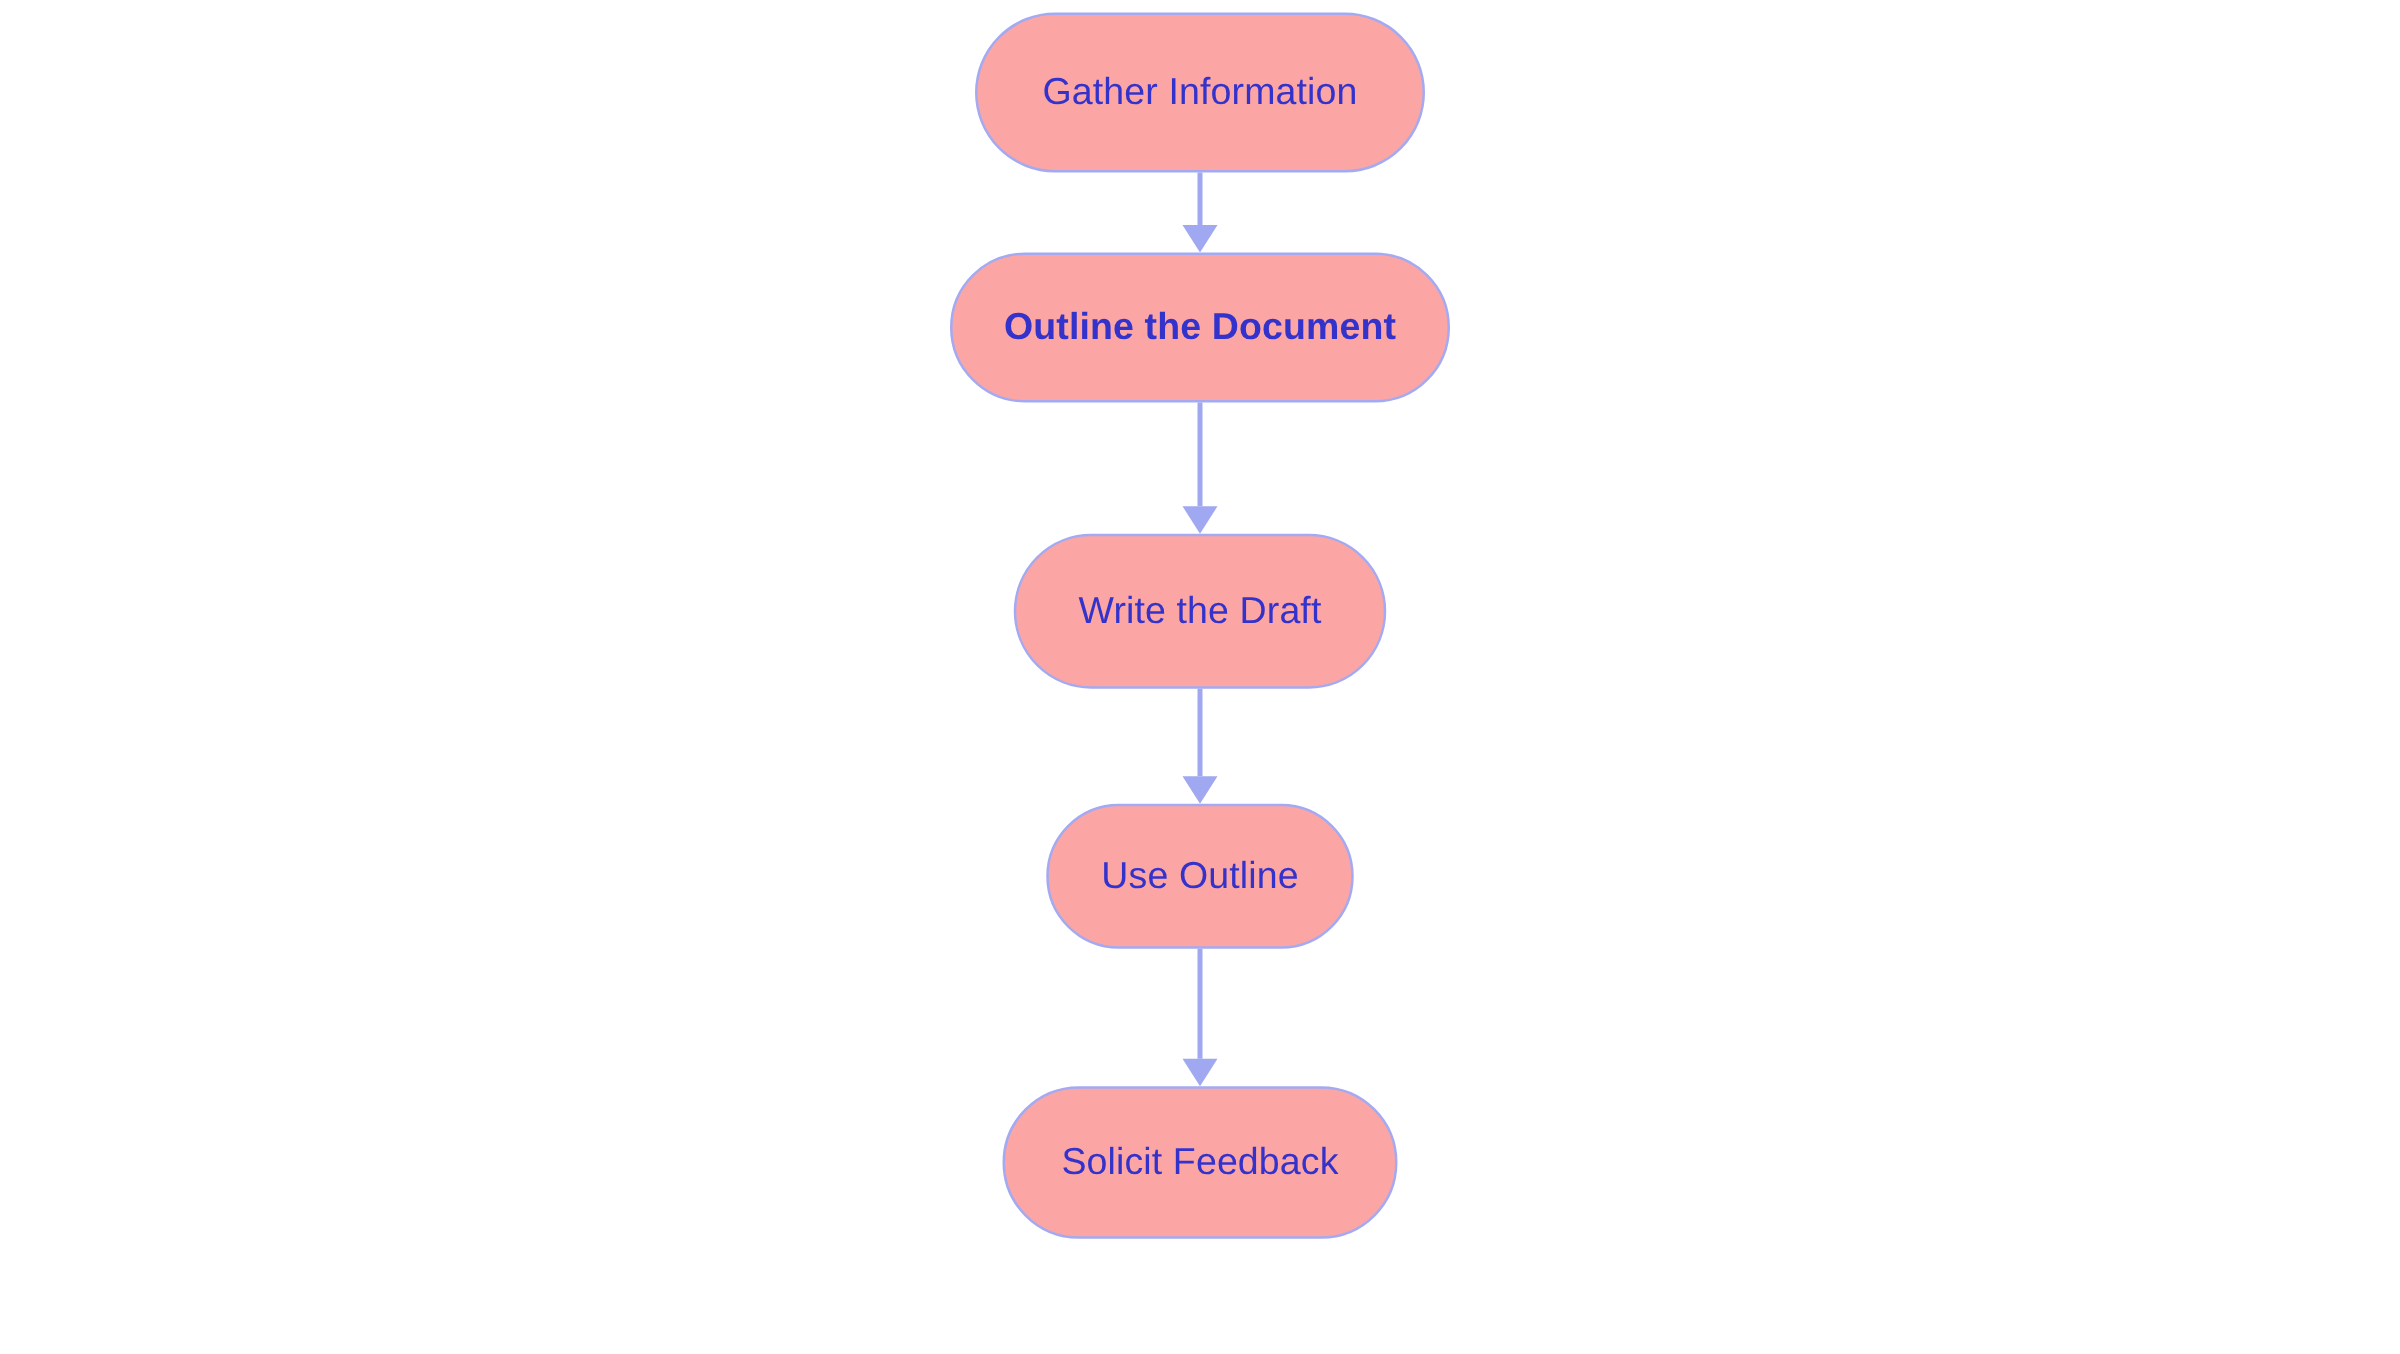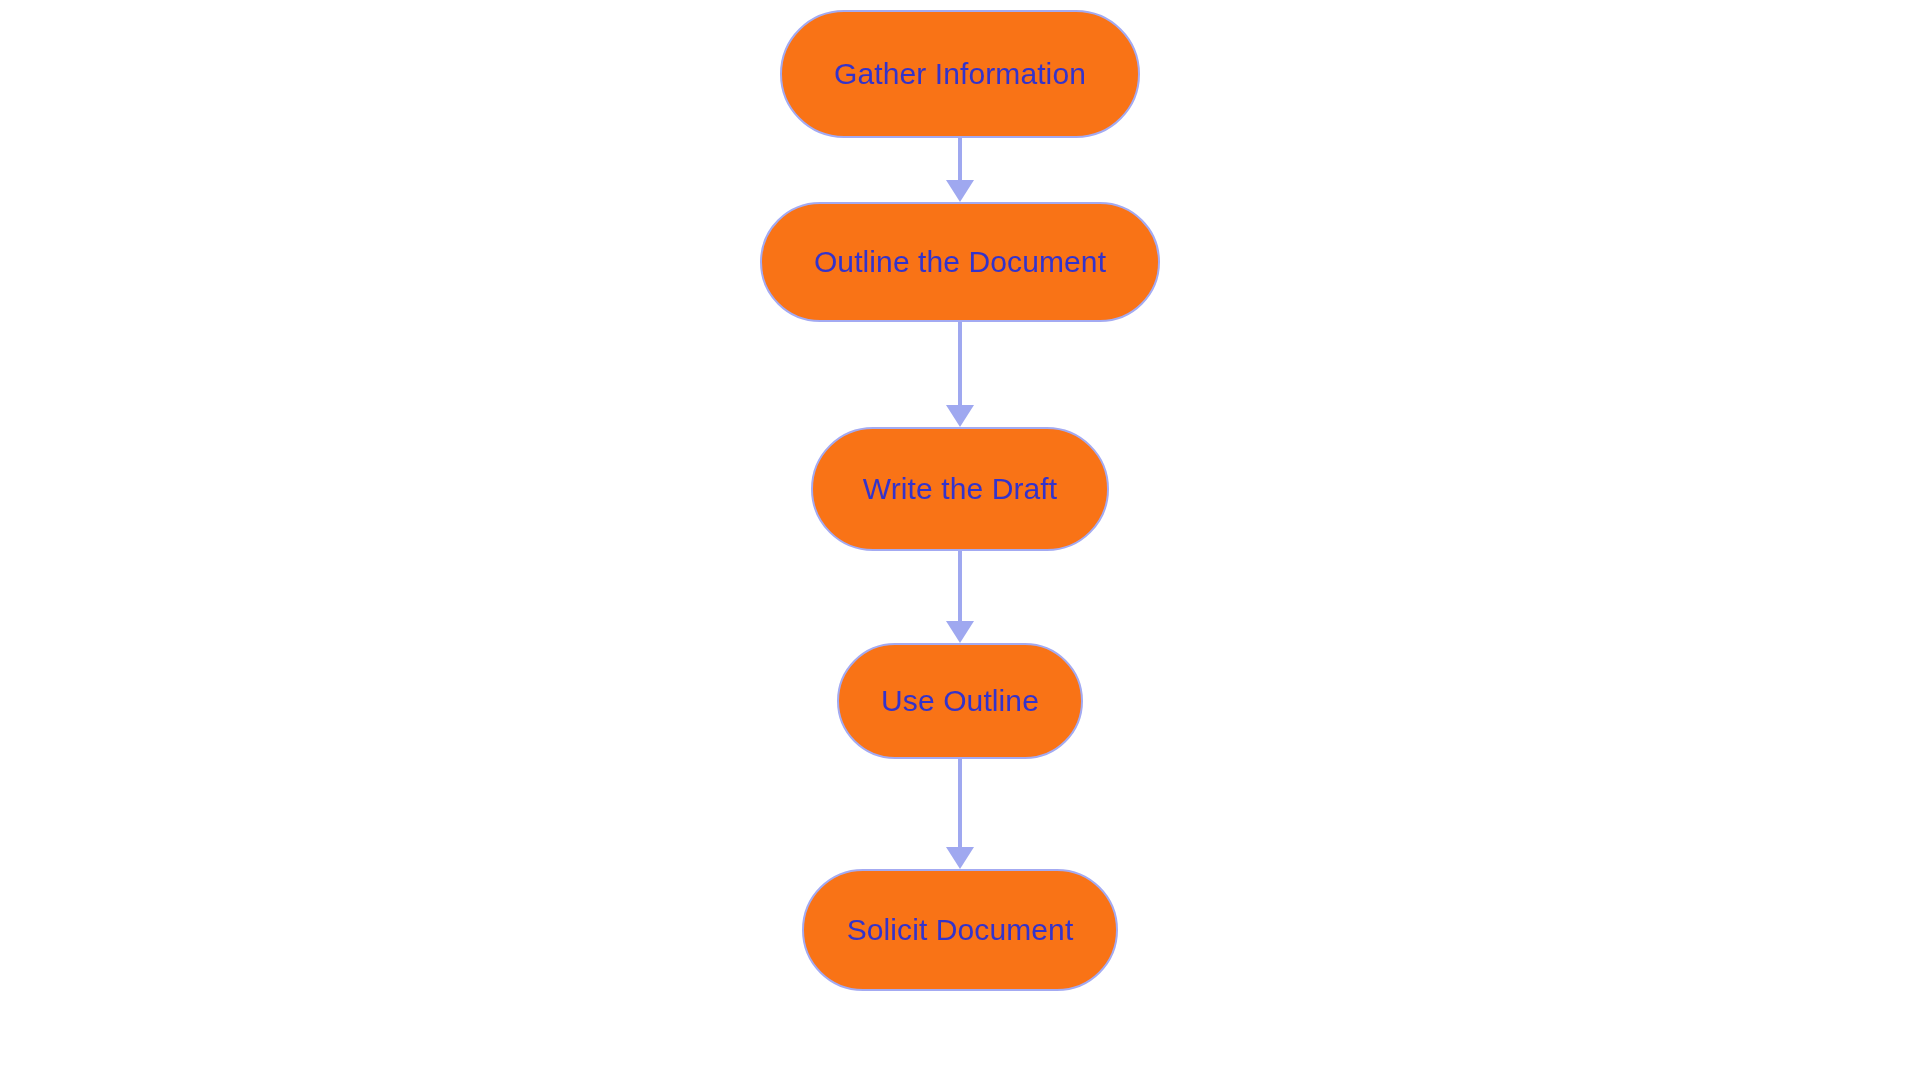--- a/index.html
+++ b/index.html
@@ -28,21 +28,21 @@
     width: 1920px;
     height: 1083px;
     display: flex;
     flex-direction: column;
     align-items: center;
     justify-content: flex-start;
   }
 
   .node {
     box-sizing: border-box;
-    background: #f97316;
+    background: #fca5a5;
     border: 2px solid #a3aaf2;
     border-radius: 999px;
     color: #3333cc;
     display: flex;
     align-items: center;
     justify-content: center;
     font-size: 30px;
     font-weight: 400;
     letter-spacing: 0.1px;
     line-height: 1;
@@ -51,21 +51,21 @@
   }
 
   .node-label {
     color: #3333cc;
     font-size: 30px;
     line-height: 1;
   }
 
   
   .node-0 { width: 360px; height: 128px; margin-top: 10px; }
-  .node-1 { width: 400px; height: 120px; }
+  .node-1 { width: 400px; height: 120px; font-weight: bold; }
   .node-2 { width: 298px; height: 124px; }
   .node-3 { width: 246px; height: 116px; }
   .node-4 { width: 316px; height: 122px; }
 
   .connector {
     width: 28px;
     display: flex;
     flex-direction: column;
     align-items: center;
     justify-content: flex-start;
@@ -125,17 +125,17 @@
     <div class="node node-3">
       <span class="node-label">Use Outline</span>
     </div>
 
     <div class="connector connector-3">
       <div class="stem"></div>
       <div class="arrowhead"></div>
     </div>
 
     <div class="node node-4">
-      <span class="node-label">Solicit Document</span>
+      <span class="node-label">Solicit Feedback</span>
     </div>
 
   </div>
 </div>
 
 </body></html>

